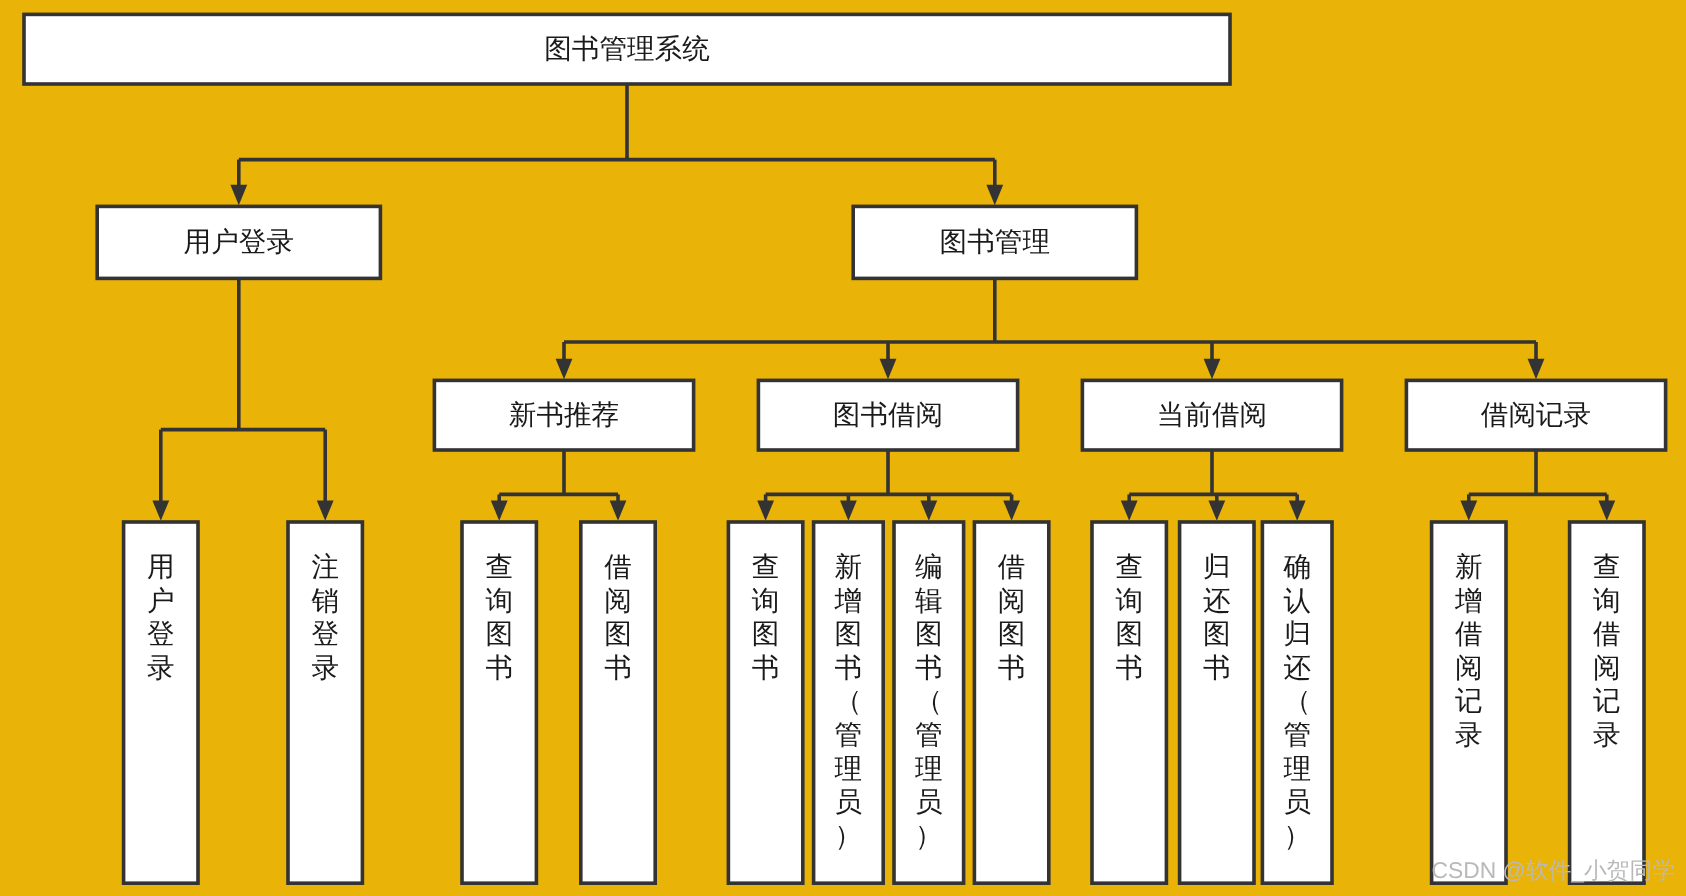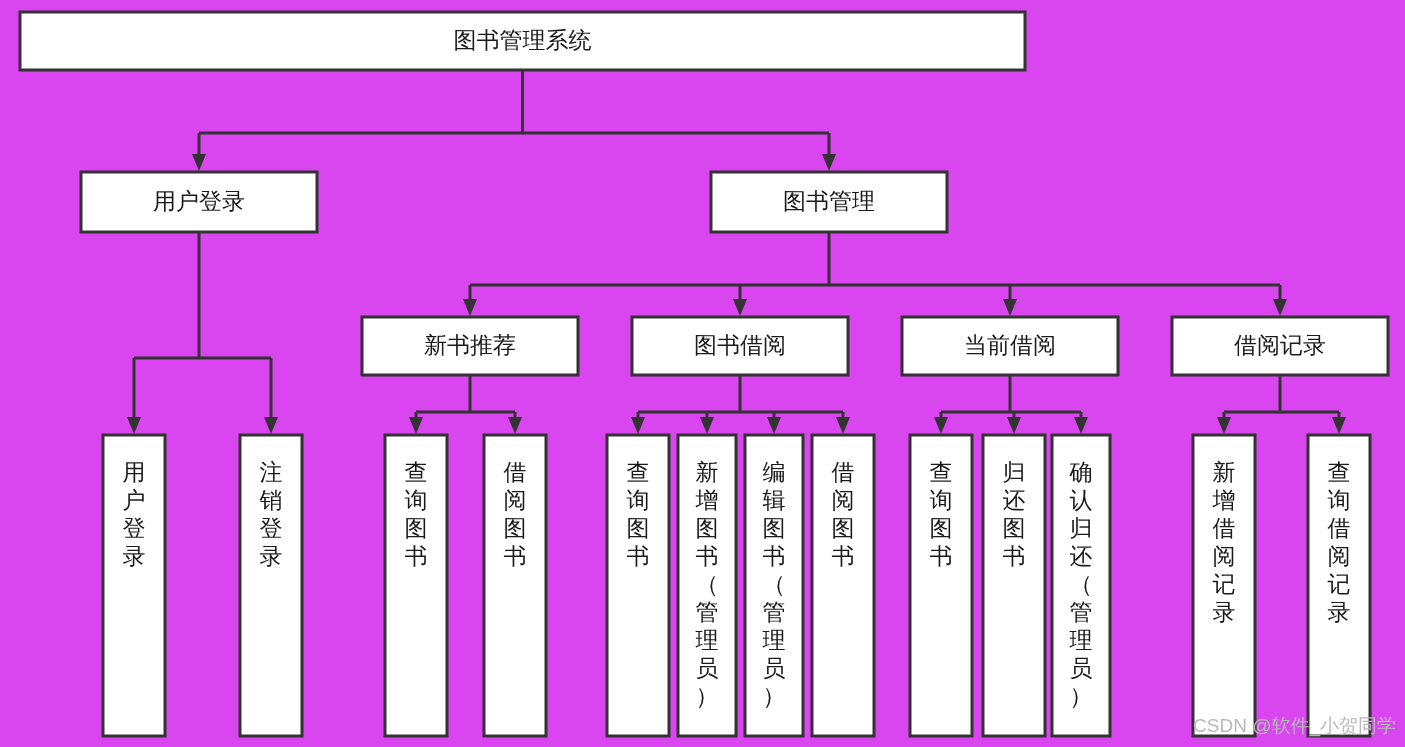--- a/index.html
+++ b/index.html
@@ -8,21 +8,21 @@
     padding: 0;
     background: #ffffff;
   }
   body {
     font-family: "Liberation Sans", "DejaVu Sans", sans-serif;
   }
   #diagram-root {
     position: relative;
     width: 1405px;
     height: 747px;
-    background: #d946ef;
+    background: #eab308;
     overflow: hidden;
   }
   svg.diagram-canvas {
     position: absolute;
     left: 0;
     top: 0;
     width: 1405px;
     height: 747px;
     display: block;
   }

